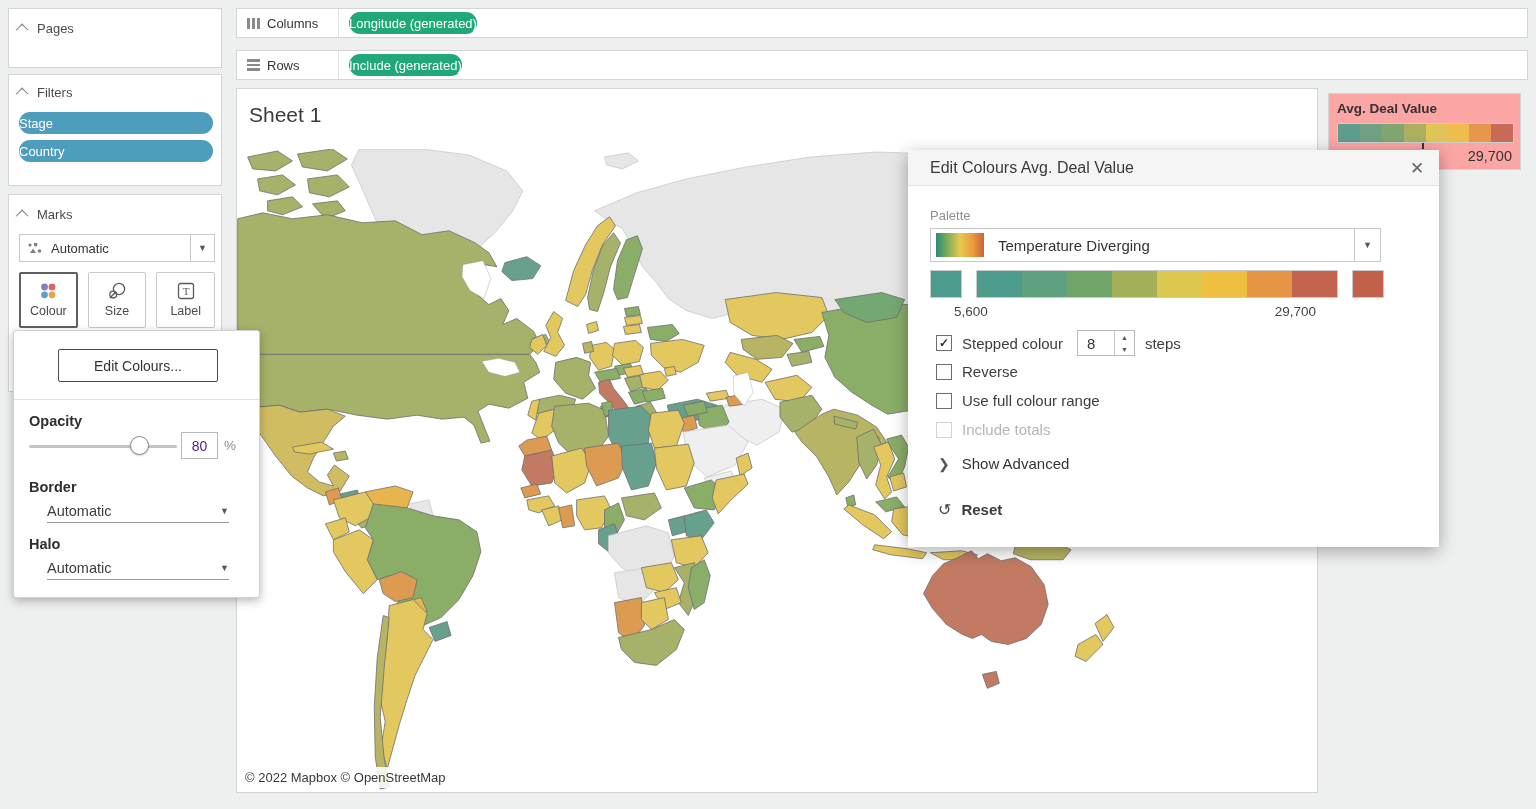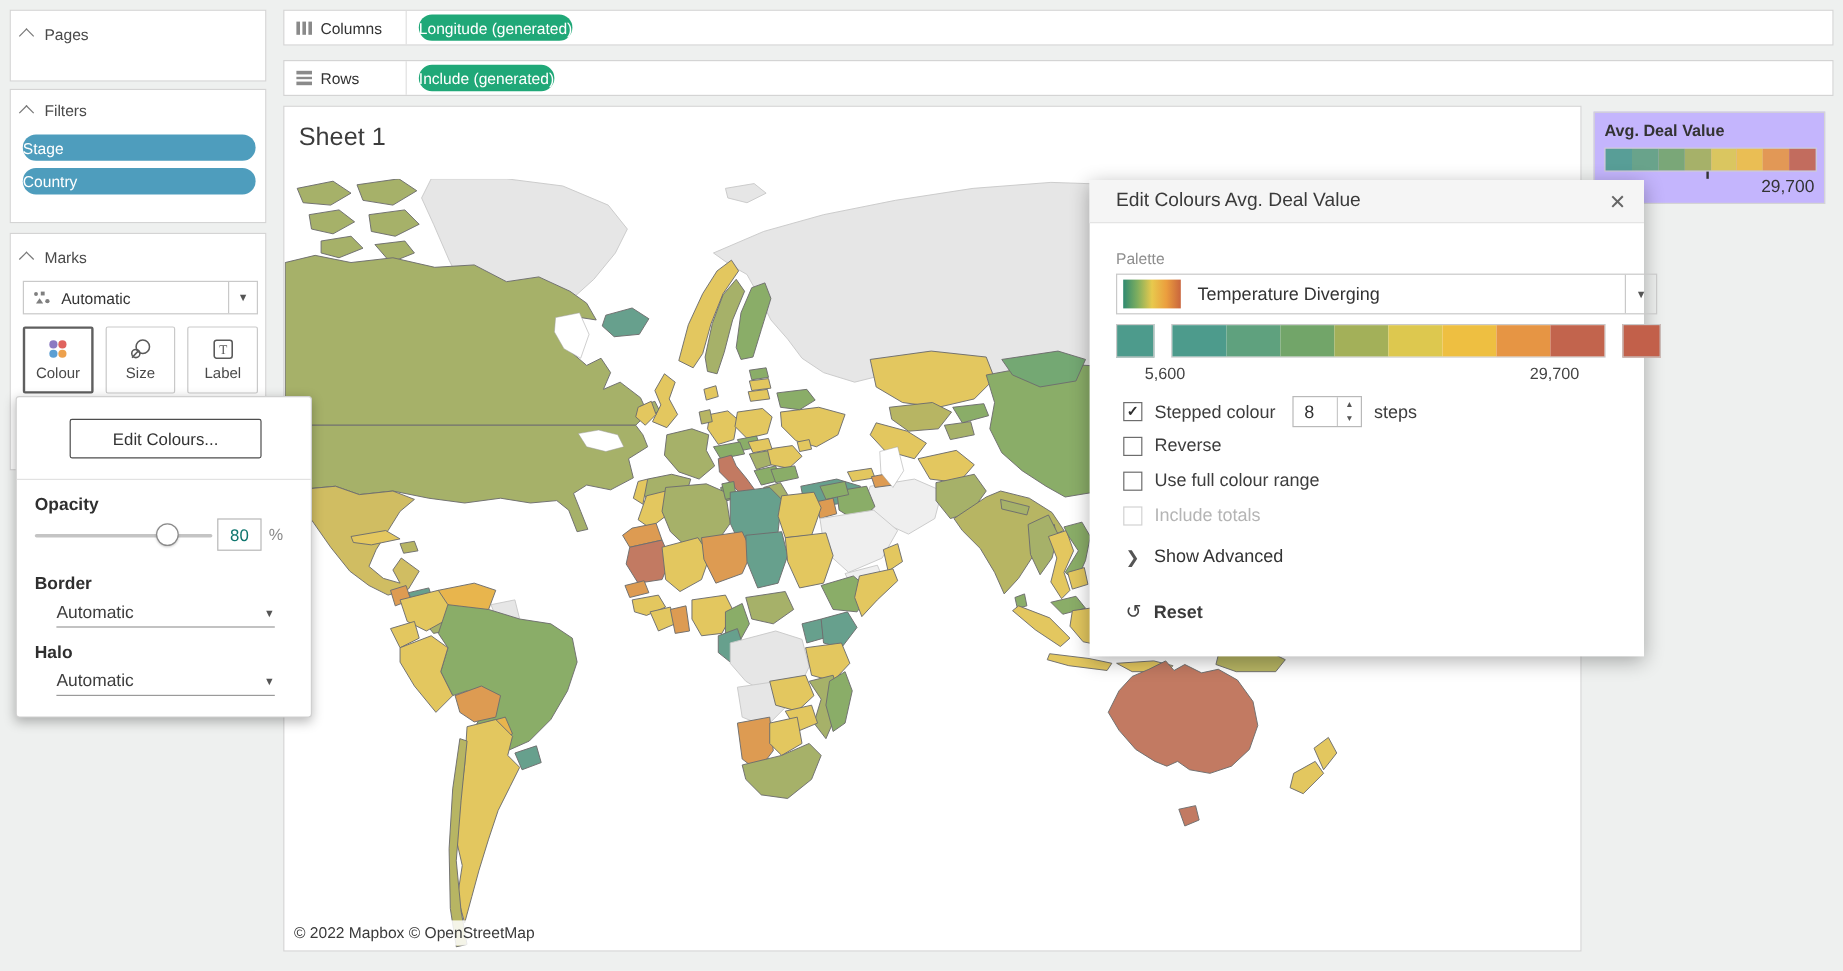--- a/index.html
+++ b/index.html
@@ -30,44 +30,44 @@
   .mark-btn { width:60px; height:56px; border:1px solid #c9c9c9; background:#fff; display:flex; flex-direction:column; align-items:center; justify-content:center; gap:4px; font-size:12.5px; color:#4a4a4a; border-radius:2px; }
   .mark-btn.selected { border:2px solid #5f5f5f; }
 
   
   .popup { position:absolute; left:13px; top:330px; width:247px; height:268px; background:#fff; border:1px solid #d0d0d0; border-radius:3px; box-shadow:0 3px 10px rgba(0,0,0,.28); z-index:30; }
   .edit-colours-btn { position:absolute; left:44px; top:18px; width:160px; height:33px; background:#fff; border:1px solid #4d4d4d; border-radius:2px; font-size:14px; color:#333; display:flex; align-items:center; justify-content:center; font-family:"Liberation Sans",sans-serif; }
   .popup-divider { position:absolute; left:0; top:68px; width:100%; height:1px; background:#e2e2e2; }
   .popup-label { position:absolute; font-size:14.5px; font-weight:bold; color:#2f2f2f; }
   .slider-track { position:absolute; left:15px; top:114px; width:148px; height:2.5px; background:#c4c4c4; border-radius:2px; }
   .slider-thumb { position:absolute; left:116px; top:105px; width:19px; height:19px; border-radius:50%; background:#fff; border:1.5px solid #8a8a8a; box-shadow:0 1px 2px rgba(0,0,0,.2); }
-  .opacity-input { position:absolute; left:167px; top:101px; width:37px; height:27px; border:1px solid #b7b7b7; font-size:14px; color:#0f766e; text-align:center; font-family:"Liberation Sans",sans-serif; }
+  .opacity-input { position:absolute; left:167px; top:101px; width:37px; height:27px; border:1px solid #b7b7b7; font-size:14px; color:#4c1d95; text-align:center; font-family:"Liberation Sans",sans-serif; }
   .pct { position:absolute; left:210px; top:107px; font-size:13.5px; color:#8a8a8a; }
   .mini-dd { position:absolute; left:33px; width:182px; height:24px; display:flex; align-items:center; justify-content:space-between; border-bottom:1px solid #9a9a9a; font-size:14.5px; color:#3d3d3d; }
   .mini-dd .caret { font-size:9px; color:#555; }
 
   
   .sheet { position:absolute; left:236px; top:88px; width:1082px; height:705px; background:#fff; border:1px solid #d4d4d4; }
   .sheet-title { position:absolute; left:12px; top:14px; font-size:21px; color:#3c3c3c; }
   .mapwrap { position:absolute; left:0; top:60px; width:1080px; height:643px; overflow:hidden; }
   .region { stroke:#6e6e6e; stroke-width:0.8; stroke-linejoin:round; }
   .region.nodata { stroke:#c9c9c9; }
   .water { fill:#ffffff; stroke:#9a9a9a; stroke-width:0.4; }
   .attribution { position:absolute; left:4px; bottom:4px; background:rgba(255,255,255,.85); padding:3px 10px 3px 4px; font-size:13px; color:#3a3a3a; }
 
   
-  .legend { position:absolute; left:1328px; top:93px; width:193px; height:77px; background:#c4b5fd; border:1px solid #d4d4d4; z-index:20;text-align:center; }
+  .legend { position:absolute; left:1328px; top:93px; width:193px; height:77px; background:#fca5a5; border:1px solid #d4d4d4; z-index:20;text-align:center; }
   .legend-title { position:absolute; left:8px; top:7px; font-size:13.5px; font-weight:bold; color:#333; }
   .legend-ramp { position:absolute; left:8px; top:29px; width:177px; height:20px; display:flex; border:1px solid #cfcfcf; }
   .legend-ramp i { flex:1; opacity:.9; }
   .legend-tick { position:absolute; left:93px; top:49px; width:2px; height:6px; background:#333; }
   .legend-max { position:absolute; right:8px; top:54px; font-size:14.5px; color:#333; }
 
   
-  .dialog { position:absolute; left:908px; top:150px; width:462px; height:397px; background:#fff; box-shadow:0 4px 16px rgba(0,0,0,.32); z-index:25; }
+  .dialog { position:absolute; left:908px; top:150px; width:531px; height:397px; background:#fff; box-shadow:0 4px 16px rgba(0,0,0,.32); z-index:25; }
   .dialog-titlebar { position:absolute; left:0; top:0; width:100%; height:36px; background:#f5f5f5; border-bottom:1px solid #e4e4e4; display:flex; align-items:center; }
   .dialog-title { font-size:16px; color:#3a3a3a; padding-left:22px; }
   .dialog-close { position:absolute; right:10px; top:6px; width:24px; height:24px; font-size:17px; color:#666; display:flex; align-items:center; justify-content:center; background:none; border:none; font-family:"Liberation Sans",sans-serif; }
   .palette-label { position:absolute; left:22px; top:58px; font-size:13px; color:#8e8e8e; }
   .palette-select { position:absolute; left:22px; top:78px; width:451px; height:34px; border:1px solid #c9c9c9; display:flex; align-items:center; }
   .palette-swatch { width:48px; height:24px; margin-left:5px; }
   .palette-name { flex:1; font-size:15px; color:#333; padding-left:14px; }
   .ramp-row { position:absolute; left:22px; top:120px; width:454px; height:28px; }
   .end-swatch { position:absolute; top:0; width:32px; height:28px; border:1px solid #c9c9c9; }
   .main-ramp { position:absolute; left:46px; top:0; width:362px; height:28px; display:flex; border:1px solid #c9c9c9; }

